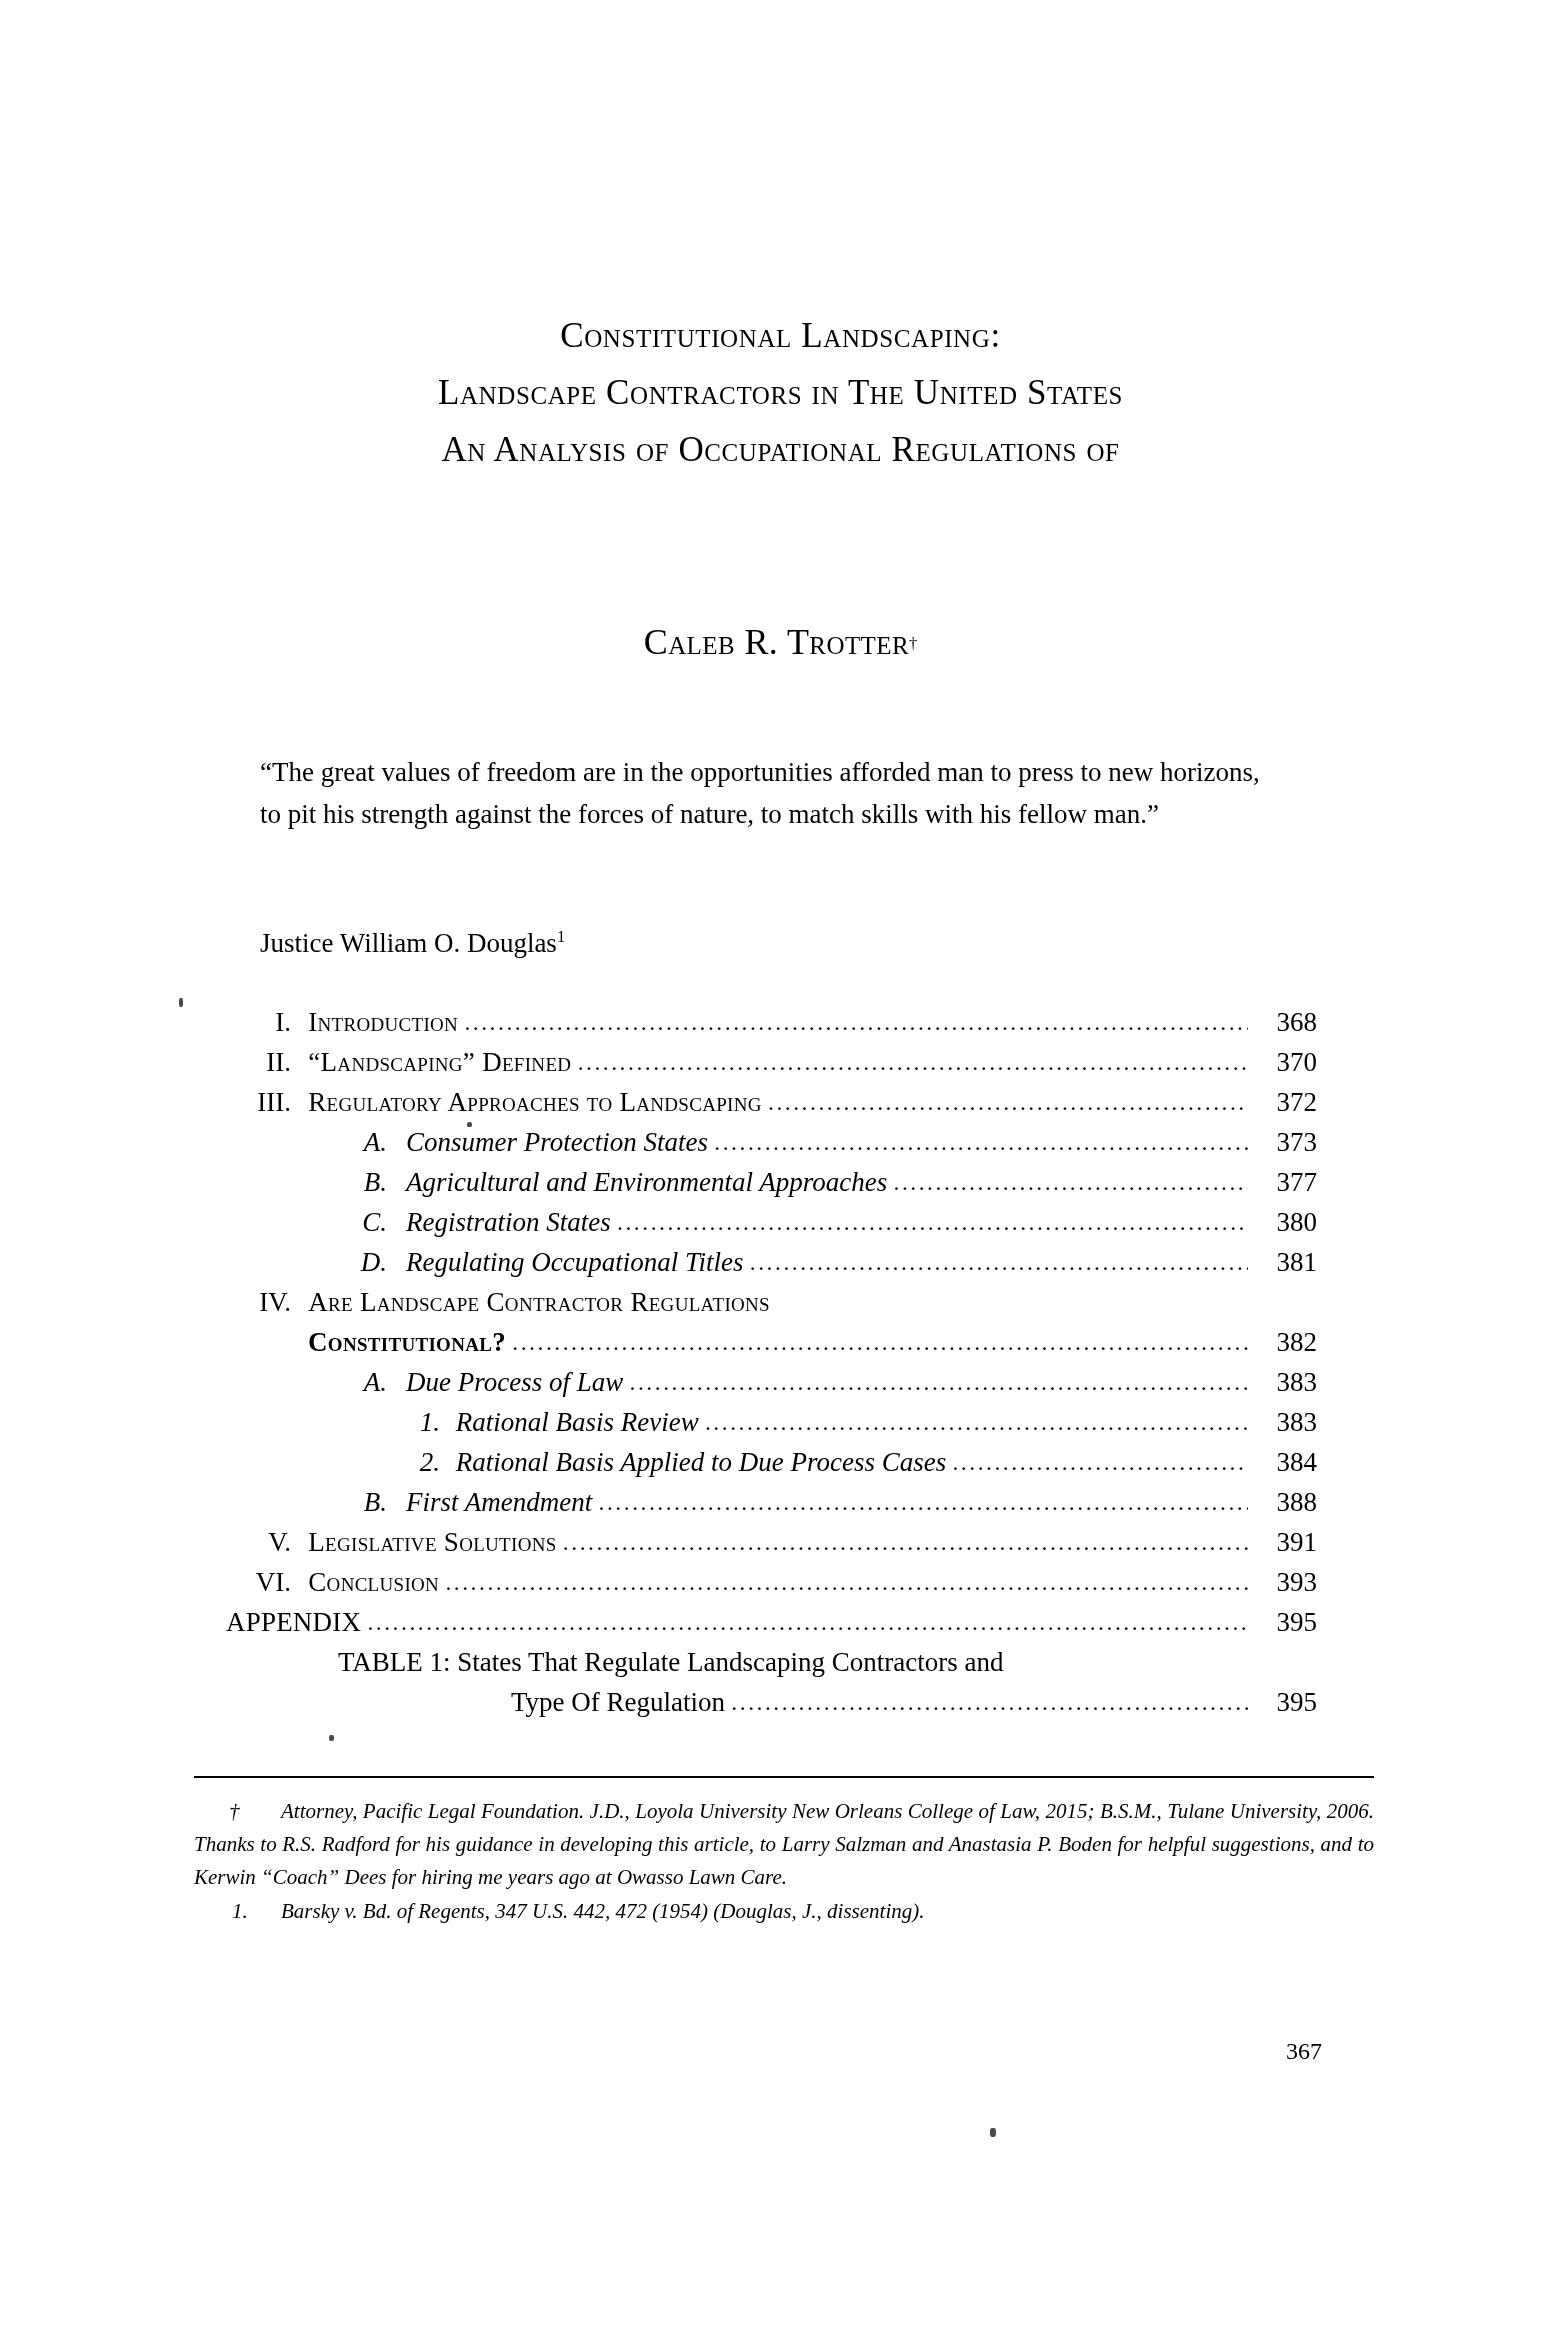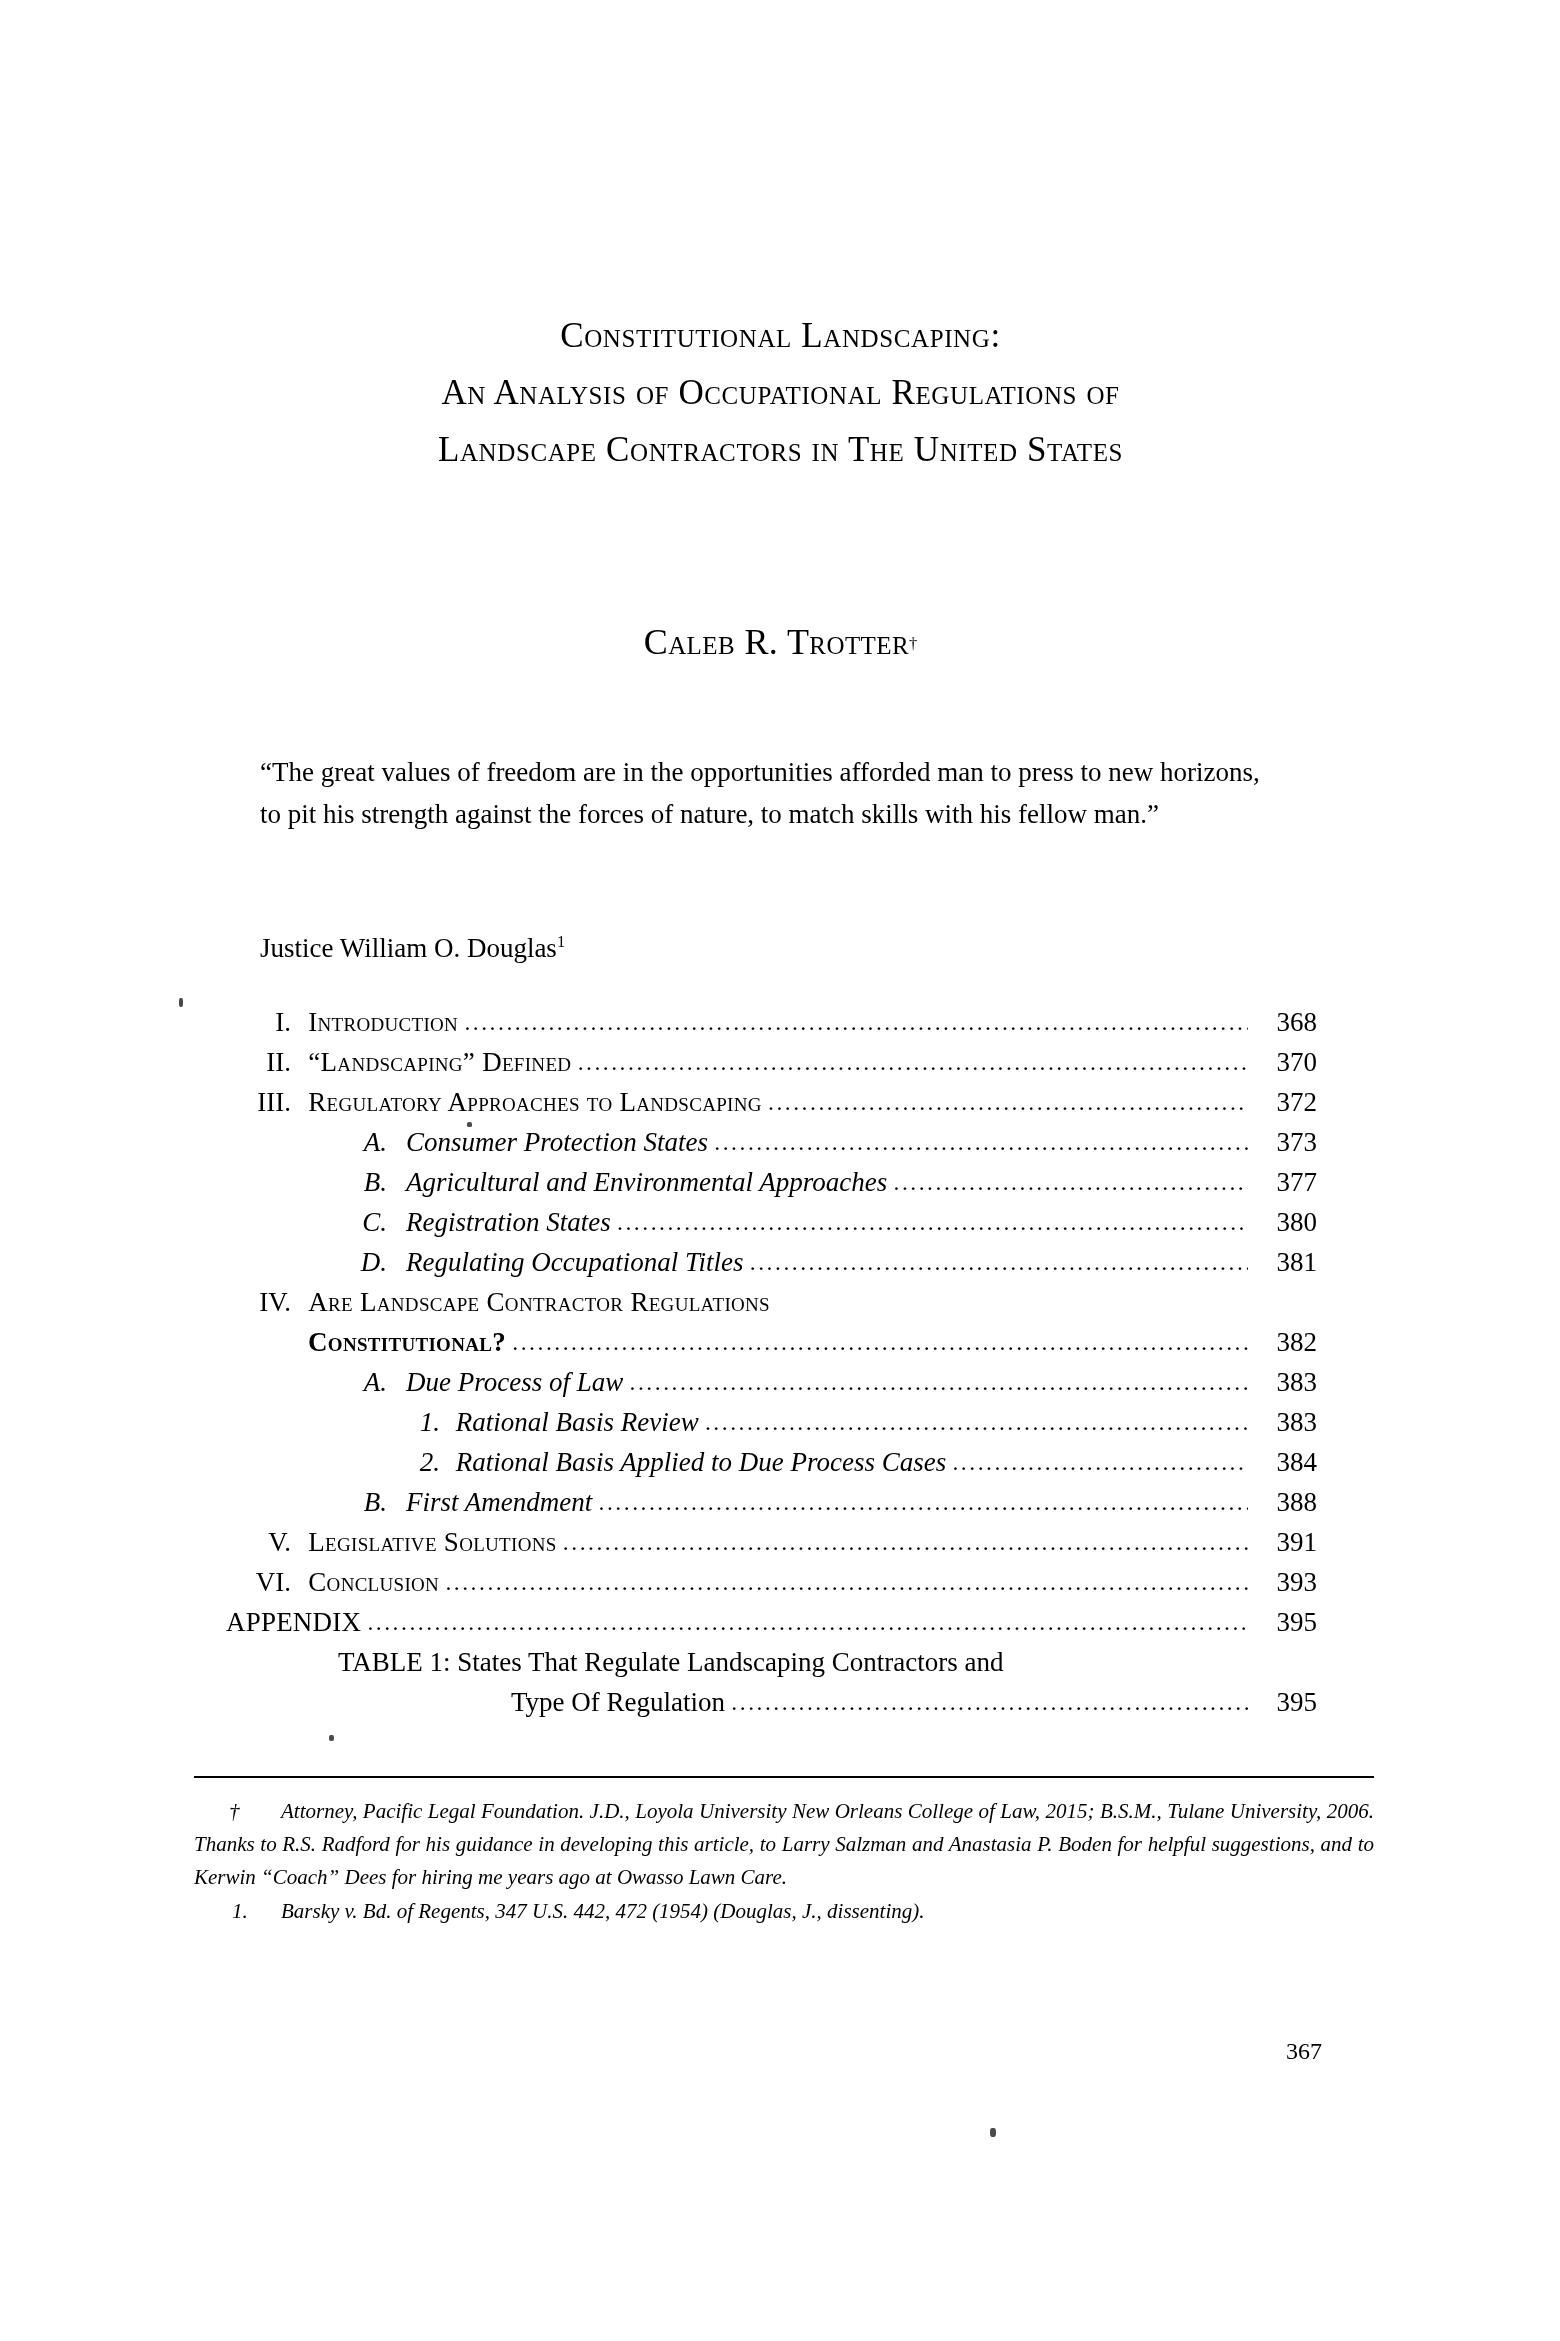--- a/index.html
+++ b/index.html
@@ -69,21 +69,21 @@
     font-size: 27px;
     line-height: 42px;
     text-align: left;
   }
   .epigraph-attrib {
     position: absolute;
     left: 260px;
     top: 920px;
     width: 1023px;
     font-size: 27px;
-    line-height: 44px;
+    line-height: 33px;
   }
   .attrib-sup {
     font-size: 16.5px;
     vertical-align: super;
   }
 
   
   .toc {
     position: absolute;
     left: 212px;
@@ -213,22 +213,22 @@
 
 <div class="page">
 
   <div class="speck speck-a"></div>
   <div class="speck speck-b"></div>
   <div class="speck speck-c"></div>
   <div class="speck speck-d"></div>
 
   <div class="title-block">
     <div class="title-line">Constitutional Landscaping:</div>
+    <div class="title-line">Landscape Contractors in The United States</div>
     <div class="title-line">An Analysis of Occupational Regulations of</div>
-    <div class="title-line">Landscape Contractors in The United States</div>
   </div>
 
   <div class="author-block">
     <span class="author-name">Caleb R. Trotter</span><span class="dagger-sup">†</span>
   </div>
 
   <div class="epigraph">“The great values of freedom are in the opportunities afforded man to press to new horizons, to pit his strength against the forces of nature, to match skills with his fellow man.”</div>
   <div class="epigraph-attrib"><span>Justice William O. Douglas</span><span class="attrib-sup">1</span></div>
 
   <div class="toc">

